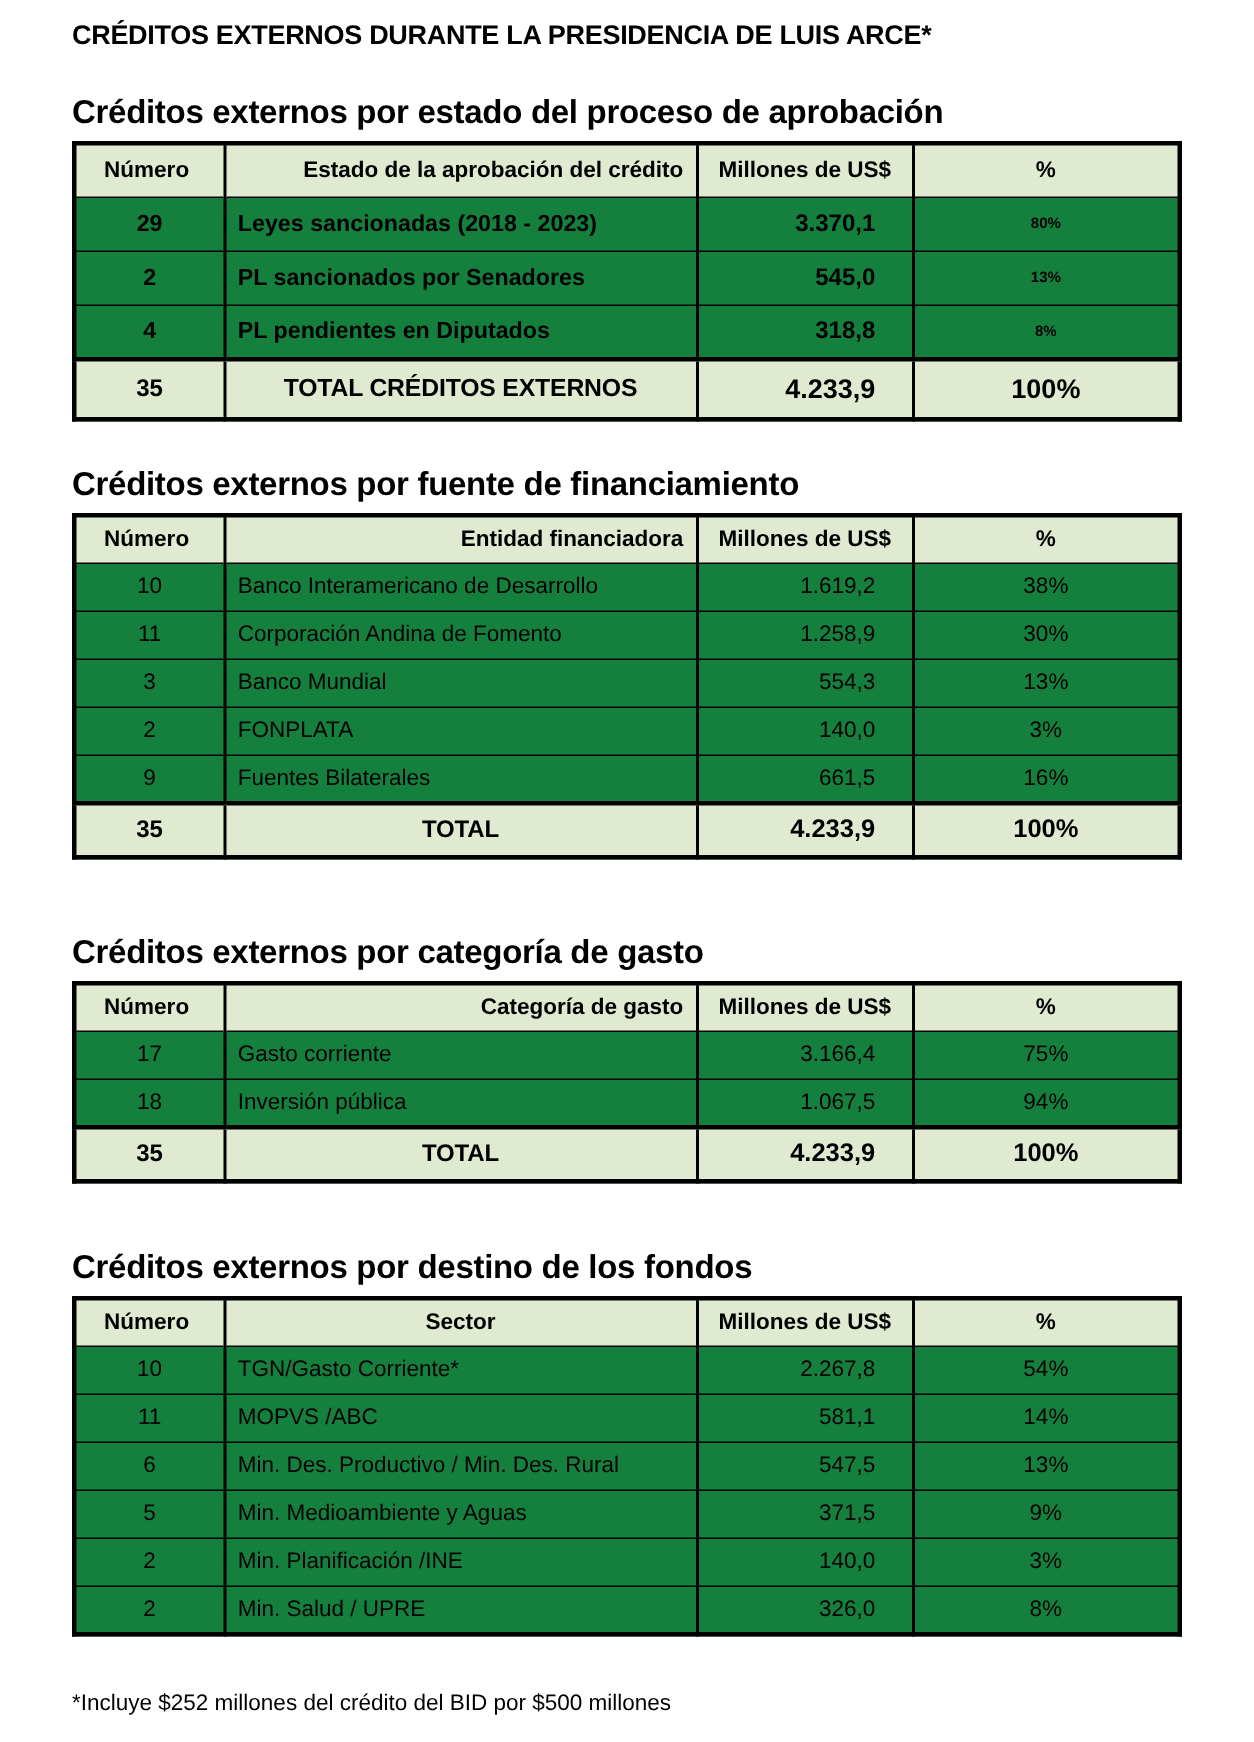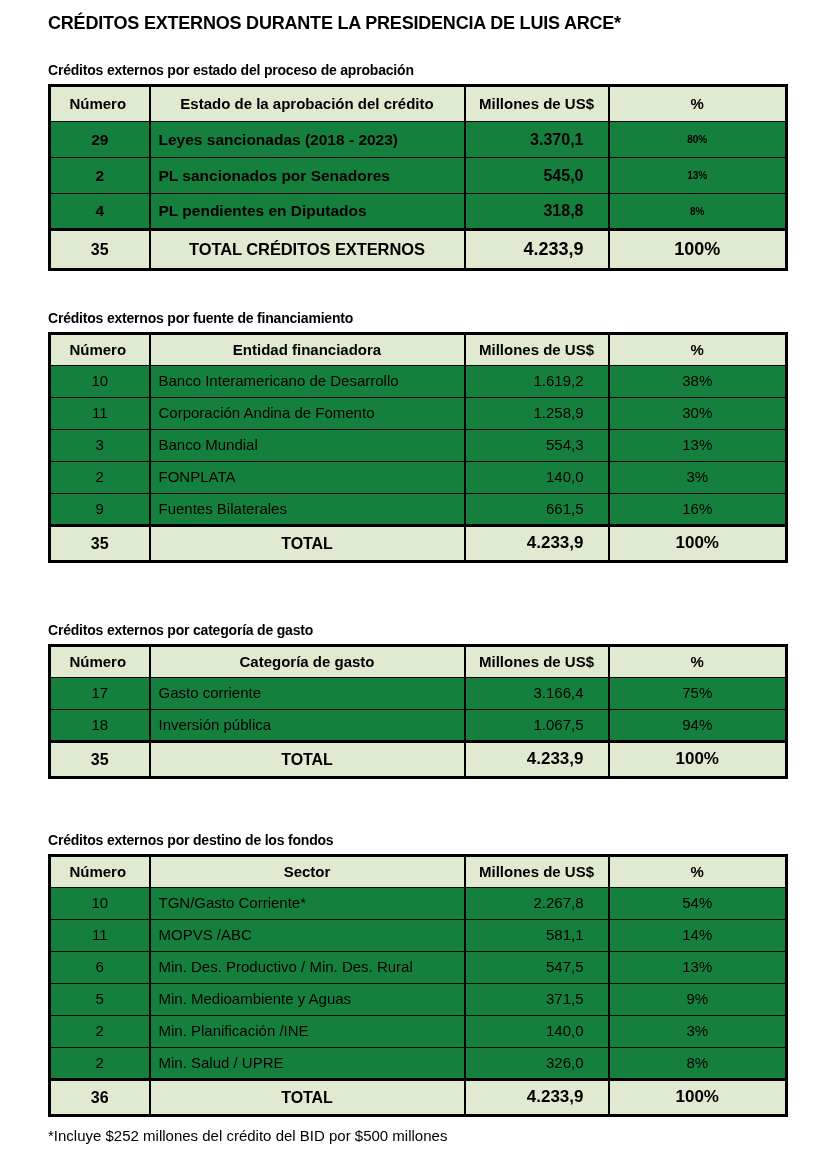--- a/index.html
+++ b/index.html
@@ -33,21 +33,21 @@
     white-space: nowrap;
   }
 
   .section {
     position: absolute;
     left: 48px;
     width: 737px;
   }
 
   .section-title {
-    font-size: 14px;
+    font-size: 22px;
     font-weight: bold;
     letter-spacing: -0.2px;
     margin: 0 0 6px 0;
     white-space: nowrap;
   }
 
   table.grid {
     border-collapse: collapse;
     width: 737px;
     table-layout: fixed;
@@ -75,21 +75,21 @@
 
   thead th {
     background: #dfead0;
     font-weight: bold;
     font-size: 15px;
     border-bottom: 3px solid #000000;
     border-top: none;
     height: 33px;
   }
   thead th.h-num   { text-align: center; padding-left: 4px; }
-  thead th.h-desc  { text-align: center; }
+  thead th.h-desc  { text-align: right; }
   thead th.h-desc.center { text-align: center; }
   thead th.h-val   { text-align: center; }
   thead th.h-pct   { text-align: center; }
 
   tbody td.t-num { text-align: center; }
   tbody td.t-desc { text-align: left; }
   tbody td.t-val { text-align: right; padding-right: 24px; }
   tbody td.t-pct { text-align: center; }
 
   tr.total-row td {
@@ -319,25 +319,19 @@
           <td class="t-desc">Min. Planificación /INE</td>
           <td class="t-val">140,0</td>
           <td class="t-pct">3%</td>
         </tr>
         <tr>
           <td class="t-num">2</td>
           <td class="t-desc">Min. Salud / UPRE</td>
           <td class="t-val">326,0</td>
           <td class="t-pct">8%</td>
         </tr>
-        <tr class="total-row">
-          <td class="t-num">36</td>
-          <td class="t-desc">TOTAL</td>
-          <td class="t-val">4.233,9</td>
-          <td class="t-pct">100%</td>
-        </tr>
       </tbody>
     </table>
   </div>
 
   <div class="footnote" style="top:1127px;">*Incluye $252 millones del crédito del BID por $500 millones</div>
 
 </div>
 
 </body></html>

